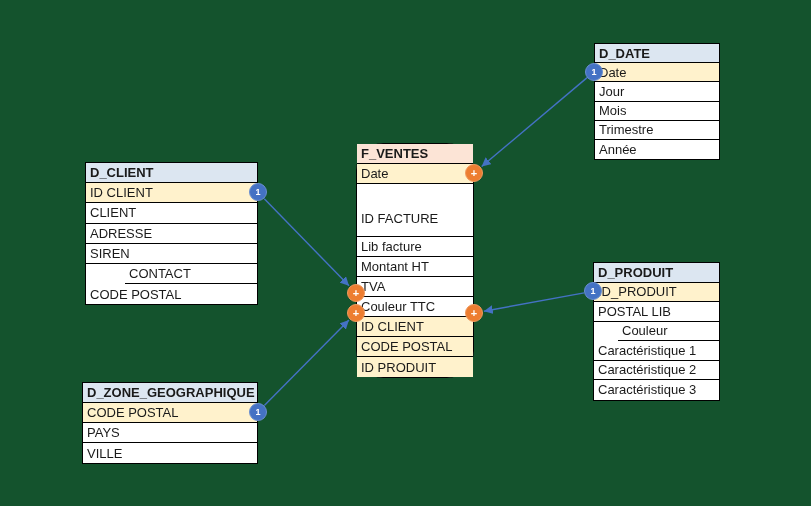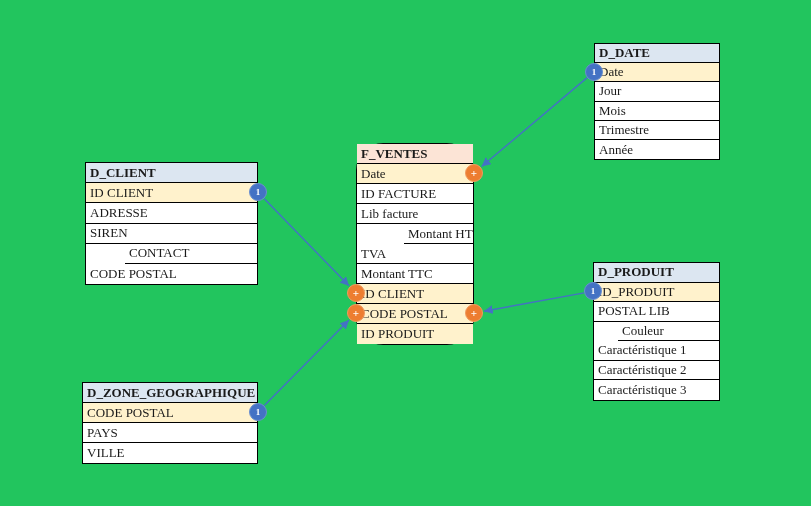--- a/index.html
+++ b/index.html
@@ -4,22 +4,22 @@
 <style>
   html, body {
     margin: 0;
     padding: 0;
     background: #ffffff;
   }
   #canvas {
     position: relative;
     width: 811px;
     height: 506px;
-    background: #22c55e;
-    font-family: Liberation Serif, serif;
+    background: #14532d;
+    font-family: Liberation Sans, sans-serif;
     color: var(--text, #1a1a1a);
     overflow: hidden;
   }
   #connector-layer {
     position: absolute;
     left: 0;
     top: 0;
     width: 811px;
     height: 506px;
     z-index: 1;
@@ -93,32 +93,33 @@
       <div class="thead" style="height: 19.2px;">D_DATE</div>
       <div class="trow key" style="height: 19.2px;">Date</div>
       <div class="trow" style="height: 19.2px;">Jour</div>
       <div class="trow" style="height: 19.2px;">Mois</div>
       <div class="trow" style="height: 19.2px;">Trimestre</div>
       <div class="trow" style="height: 19.2px;">Année</div>
     </div>
     <div class="table fact" style="left: 356px; top: 143px; width: 118px; border-radius: 27px;">
       <div class="thead" style="height: 20px;">F_VENTES</div>
       <div class="trow key" style="height: 20px;">Date</div>
-      <div class="trow" style="height: 20px;">ID FACTURE</div>
+      <div class="trow" style="height: 37px; margin-top: 16px;">ID FACTURE</div>
       <div class="trow" style="height: 20px;">Lib facture</div>
-      <div class="trow" style="height: 20px; margin-left: 47px;">Montant HT</div>
+      <div class="trow" style="height: 20px;">Montant HT</div>
       <div class="trow" style="height: 20px;">TVA</div>
-      <div class="trow" style="height: 20px;">Montant TTC</div>
+      <div class="trow" style="height: 20px;">Couleur TTC</div>
       <div class="trow key" style="height: 20px;">ID CLIENT</div>
       <div class="trow key" style="height: 20px;">CODE POSTAL</div>
       <div class="trow key" style="height: 20px;">ID PRODUIT</div>
     </div>
     <div class="table dimension" style="left: 85px; top: 162px; width: 173px;">
       <div class="thead" style="height: 20.2px;">D_CLIENT</div>
       <div class="trow key" style="height: 20.2px;">ID CLIENT</div>
+      <div class="trow" style="height: 20.2px;">CLIENT</div>
       <div class="trow" style="height: 20.2px;">ADRESSE</div>
       <div class="trow" style="height: 20.2px;">SIREN</div>
       <div class="trow" style="height: 20.2px; margin-left: 39px;">CONTACT</div>
       <div class="trow" style="height: 20.2px;">CODE POSTAL</div>
     </div>
     <div class="table dimension" style="left: 593px; top: 262px; width: 127px;">
       <div class="thead" style="height: 19.5px;">D_PRODUIT</div>
       <div class="trow key" style="height: 19.5px;">ID_PRODUIT</div>
       <div class="trow" style="height: 19.5px;">POSTAL LIB</div>
       <div class="trow" style="height: 19.5px; margin-left: 24px;">Couleur</div>

